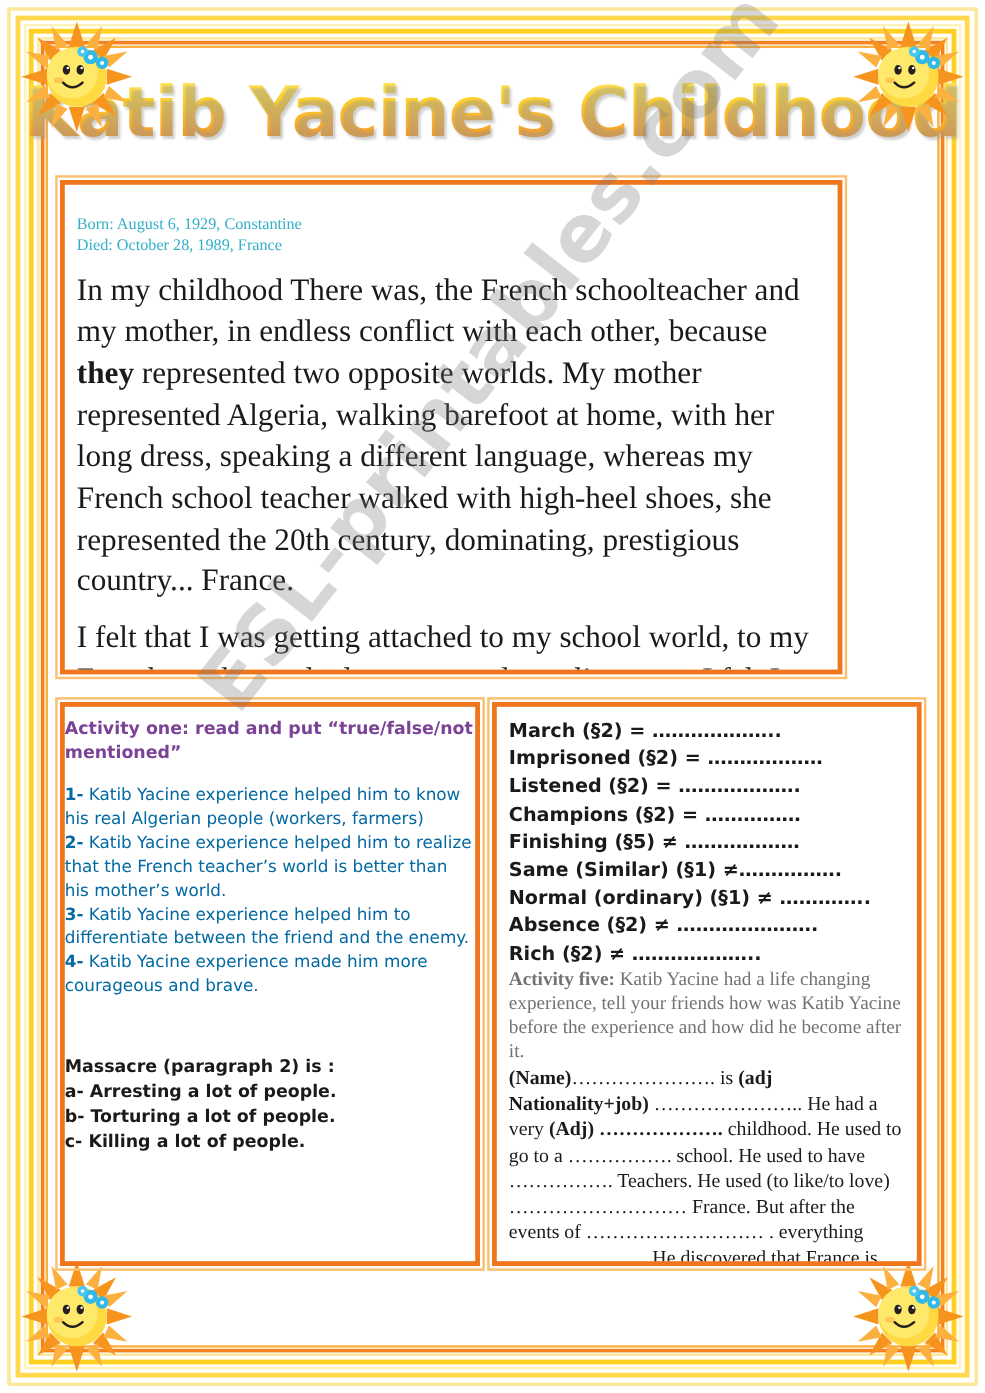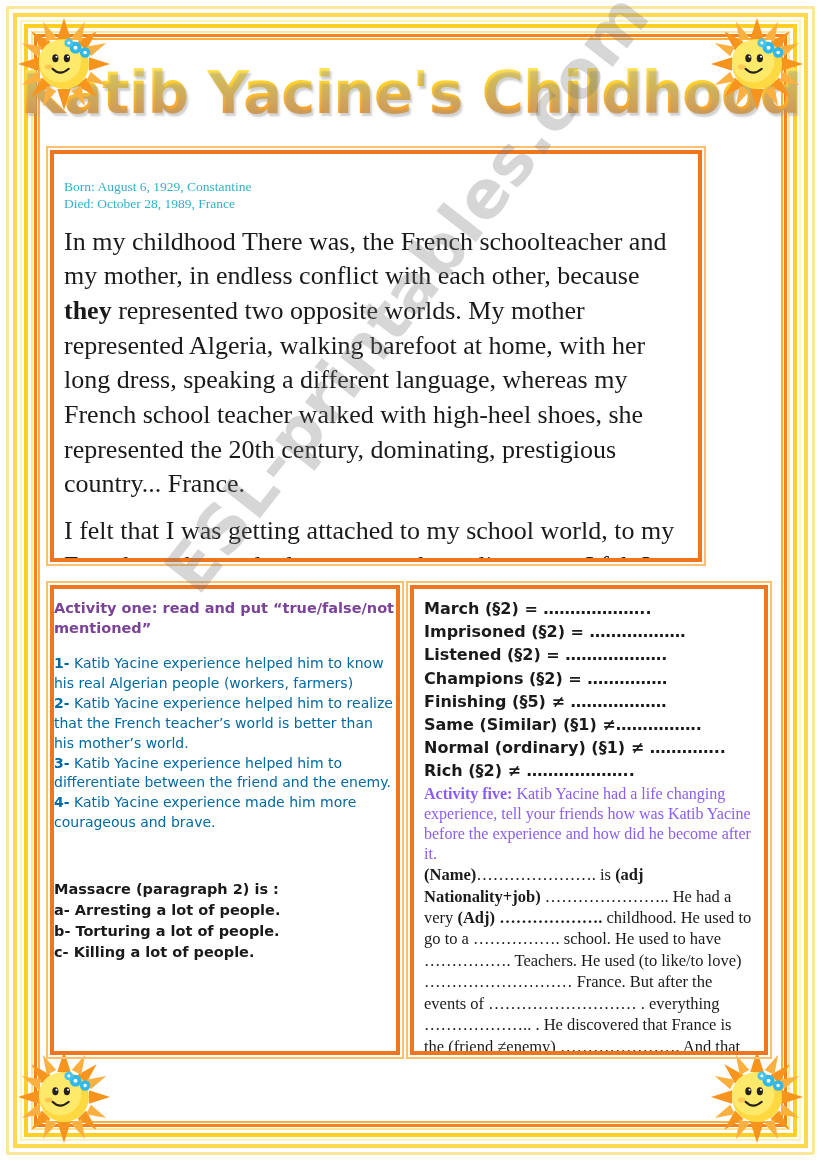--- a/index.html
+++ b/index.html
@@ -177,21 +177,21 @@
     font-size: 16px;
     color: #1a1a1a;
     line-height: 1.45;
     white-space: nowrap;
   }
 
   
   .act5-head {
     font-family: "Liberation Serif", serif;
     font-size: 16px;
-    color: #8b5cf6;
+    color: #737373;
     line-height: 1.26;
     margin-top: 1px;
   }
   .act5-head b { font-weight: bold; }
   .act5-body {
     font-family: "Liberation Serif", serif;
     font-size: 16.5px;
     color: #1a1a1a;
     line-height: 1.3;
   }
@@ -429,20 +429,21 @@
 
   <div class="box" id="right-box">
     <div>
         <div class="vocab-item">March (§2) = ………………..</div>
         <div class="vocab-item">Imprisoned (§2) = ………………</div>
         <div class="vocab-item">Listened (§2) = ……………….</div>
         <div class="vocab-item">Champions (§2) = ……………</div>
         <div class="vocab-item">Finishing (§5) ≠ ………………</div>
         <div class="vocab-item">Same (Similar) (§1) ≠…………….</div>
         <div class="vocab-item">Normal (ordinary) (§1) ≠ …………..</div>
+        <div class="vocab-item">Absence (§2) ≠ ………………….</div>
         <div class="vocab-item">Rich (§2) ≠ ………………..</div>
       </div>
     <div class="act5-head"><b>Activity five:</b><span> Katib Yacine had a life changing experience, tell your friends how was Katib Yacine before the experience and how did he become after it.</span></div>
     <div class="act5-body"><b>(Name)</b>…………………. is <b>(adj Nationality+job)</b> ………………….. He had a very <b>(Adj)</b> <b>……………….</b> childhood. He used to go to a …………….  school. He used to have ……………. Teachers. He used (to like/to love) ……………………… France. But after the events of ……………………… . everything ……………….. . He discovered that France is the (friend ≠enemy) …………………. And that</div>
   </div>
 
   <div id="watermark">
     <div class="wm-text">ESL-printables.com</div>
   </div>
 

